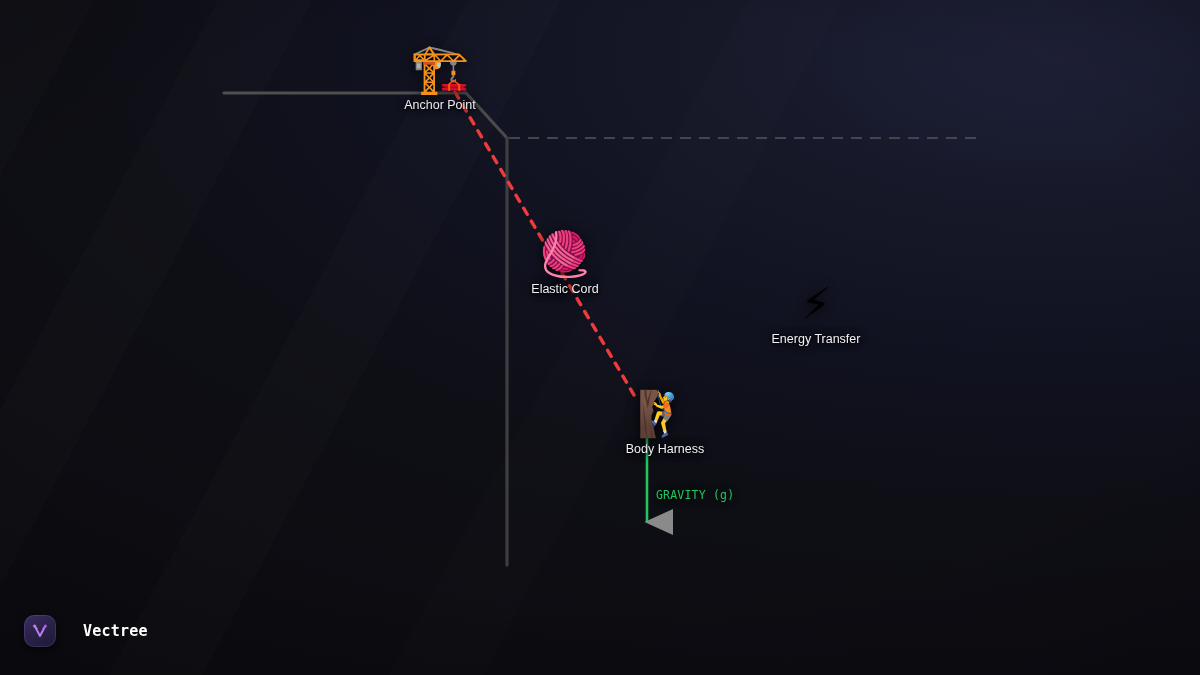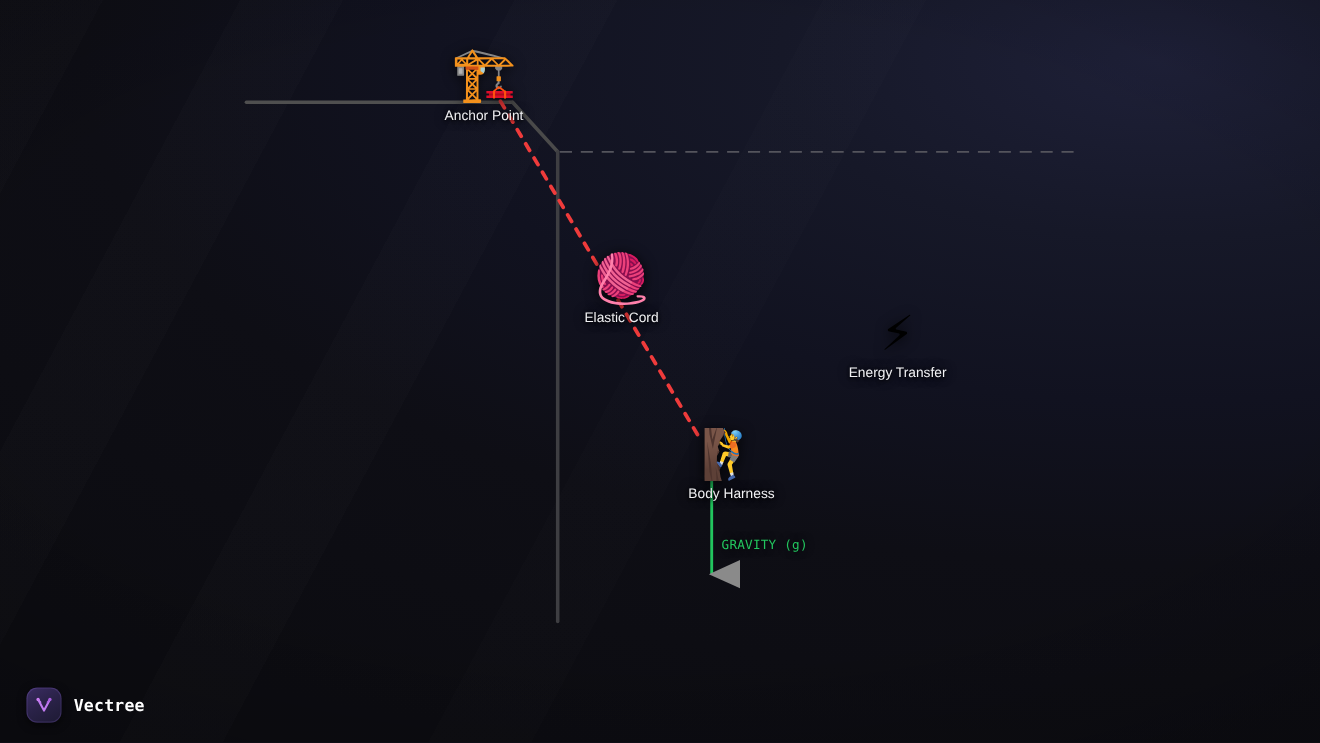--- a/index.html
+++ b/index.html
@@ -57,21 +57,21 @@
 
   #gravity-label {
     position:absolute; left:656px; top:488px;
     font-family:"DejaVu Sans Mono", monospace;
     font-size:11.5px; letter-spacing:0.2px; color:#22c55e;
     white-space:nowrap;
     text-shadow:0 0 8px rgba(0,0,0,0.9);
   }
 
   #footer { position:absolute; left:0; bottom:0; width:1200px; padding:0 24px 18px 24px; }
-  #brand { display:flex; align-items:center; gap:11px; }
+  #brand { display:flex; align-items:center; gap:27px; margin-bottom:10px; }
   #brand-mark {
     width:32px; height:32px; border-radius:10px; flex:0 0 auto;
     background:linear-gradient(150deg, #3b2d63 0%, #2a2248 48%, #1d1a33 100%);
     box-shadow:inset 0 0 0 1px rgba(170,130,255,0.18), 0 2px 8px rgba(0,0,0,0.6);
     display:flex; align-items:center; justify-content:center;
   }
   #brand-name {
     font-family:"DejaVu Sans Mono", monospace;
     font-size:15px; font-weight:bold; color:#ffffff; letter-spacing:0.2px;
   }

